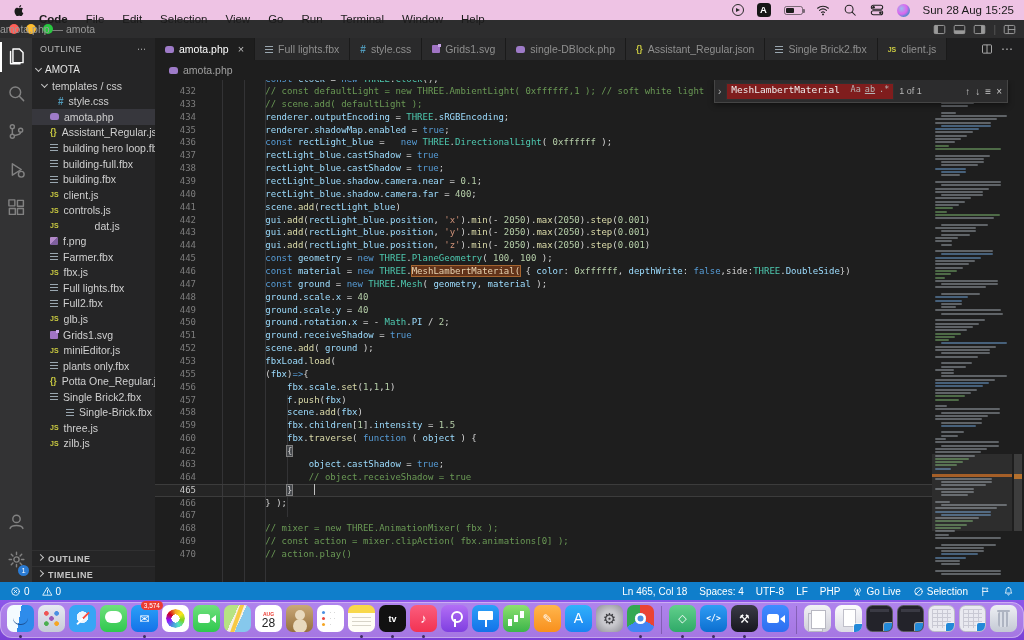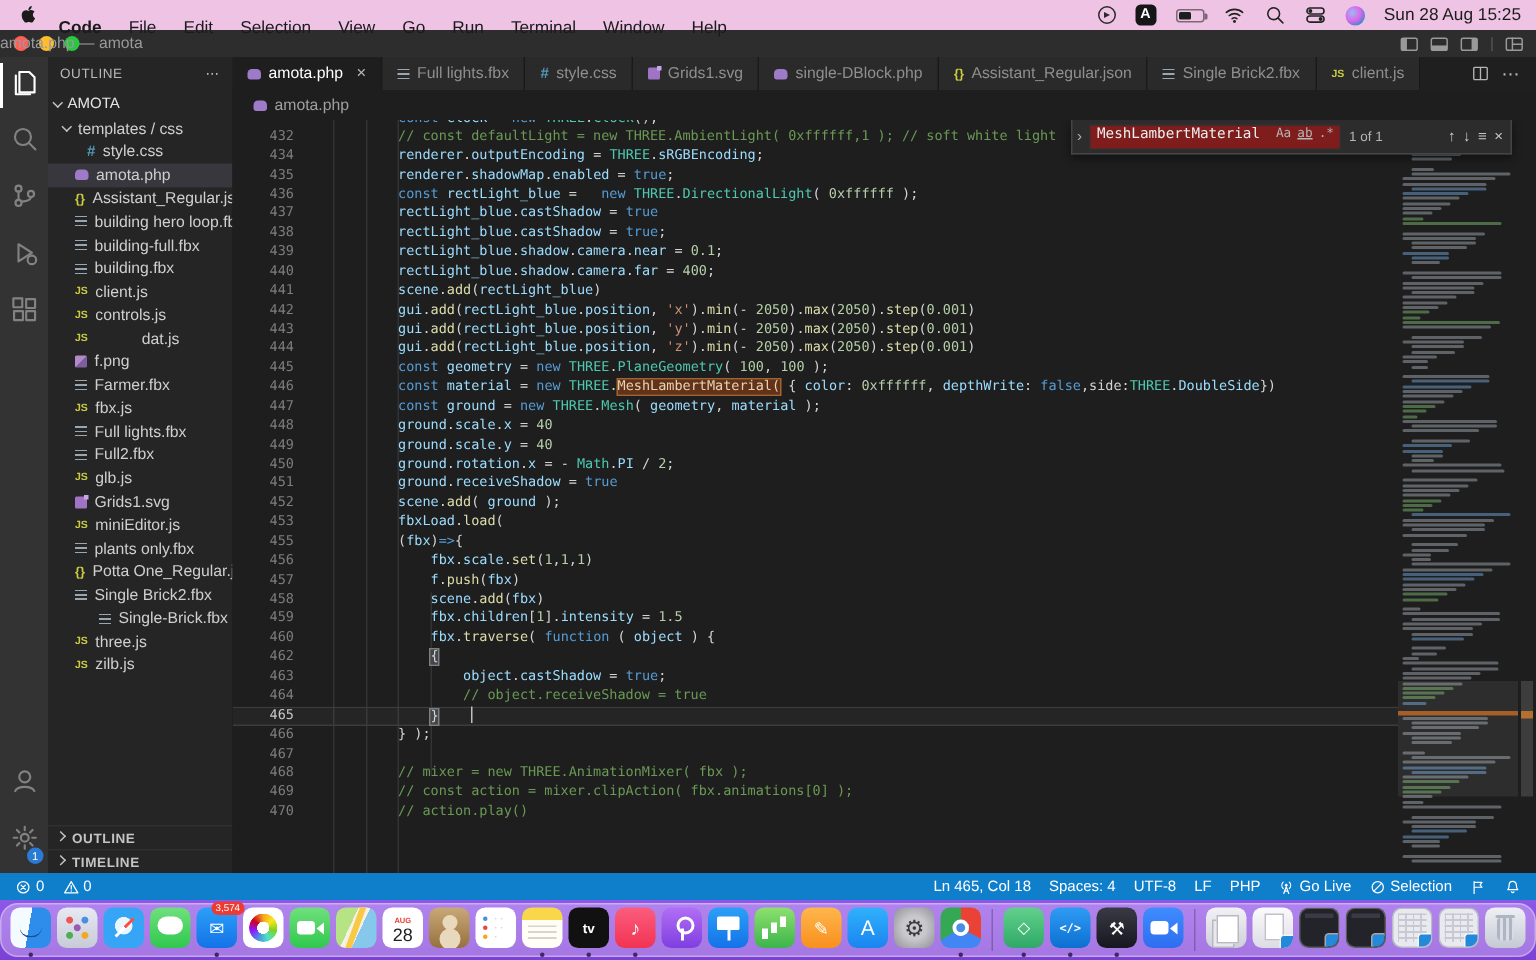--- a/index.html
+++ b/index.html
@@ -552,20 +552,21 @@
     </div>
 
     <div class="editor">
       <div class="guide" style="left:67px;"></div>
       <div class="guide" style="left:88.7px;"></div>
       <div class="guide" style="left:110.4px;"></div>
       <div class="guide part" style="left:132.1px;"></div>
       <div class="rows" id="rows">
           <div class="crow partial"><span class="ln"></span><span class="dec"></span><span class="ccode"><span class="t-p">        </span><span class="t-k">const</span><span class="t-p"> </span><span class="t-v">clock</span><span class="t-p"> = </span><span class="t-k">new</span><span class="t-p"> </span><span class="t-c">THREE</span><span class="t-p">.</span><span class="t-c">Clock</span><span class="t-p">();</span></span></div>
           <div class="crow"><span class="ln">432</span><span class="dec"></span><span class="ccode"><span class="t-m">        // const defaultLight = new THREE.AmbientLight( 0xffffff,1 ); // soft white light</span></span></div>
+          <div class="crow"><span class="ln">433</span><span class="dec"></span><span class="ccode"><span class="t-m">        // scene.add( defaultLight );</span></span></div>
           <div class="crow"><span class="ln">434</span><span class="dec"></span><span class="ccode"><span class="t-p">        </span><span class="t-v">renderer</span><span class="t-p">.</span><span class="t-v">outputEncoding</span><span class="t-p"> = </span><span class="t-c">THREE</span><span class="t-p">.</span><span class="t-v">sRGBEncoding</span><span class="t-p">;</span></span></div>
           <div class="crow"><span class="ln">435</span><span class="dec"></span><span class="ccode"><span class="t-p">        </span><span class="t-v">renderer</span><span class="t-p">.</span><span class="t-v">shadowMap</span><span class="t-p">.</span><span class="t-v">enabled</span><span class="t-p"> = </span><span class="t-k">true</span><span class="t-p">;</span></span></div>
           <div class="crow"><span class="ln">436</span><span class="dec"></span><span class="ccode"><span class="t-p">        </span><span class="t-k">const</span><span class="t-p"> </span><span class="t-v">rectLight_blue</span><span class="t-p"> =   </span><span class="t-k">new</span><span class="t-p"> </span><span class="t-c">THREE</span><span class="t-p">.</span><span class="t-c">DirectionalLight</span><span class="t-p">( </span><span class="t-n">0xffffff</span><span class="t-p"> );</span></span></div>
           <div class="crow"><span class="ln">437</span><span class="dec"></span><span class="ccode"><span class="t-p">        </span><span class="t-v">rectLight_blue</span><span class="t-p">.</span><span class="t-v">castShadow</span><span class="t-p"> = </span><span class="t-k">true</span></span></div>
           <div class="crow"><span class="ln">438</span><span class="dec"></span><span class="ccode"><span class="t-p">        </span><span class="t-v">rectLight_blue</span><span class="t-p">.</span><span class="t-v">castShadow</span><span class="t-p"> = </span><span class="t-k">true</span><span class="t-p">;</span></span></div>
           <div class="crow"><span class="ln">439</span><span class="dec"></span><span class="ccode"><span class="t-p">        </span><span class="t-v">rectLight_blue</span><span class="t-p">.</span><span class="t-v">shadow</span><span class="t-p">.</span><span class="t-v">camera</span><span class="t-p">.</span><span class="t-v">near</span><span class="t-p"> = </span><span class="t-n">0.1</span><span class="t-p">;</span></span></div>
           <div class="crow"><span class="ln">440</span><span class="dec"></span><span class="ccode"><span class="t-p">        </span><span class="t-v">rectLight_blue</span><span class="t-p">.</span><span class="t-v">shadow</span><span class="t-p">.</span><span class="t-v">camera</span><span class="t-p">.</span><span class="t-v">far</span><span class="t-p"> = </span><span class="t-n">400</span><span class="t-p">;</span></span></div>
           <div class="crow"><span class="ln">441</span><span class="dec"></span><span class="ccode"><span class="t-p">        </span><span class="t-v">scene</span><span class="t-p">.</span><span class="t-f">add</span><span class="t-p">(</span><span class="t-v">rectLight_blue</span><span class="t-p">)</span></span></div>
           <div class="crow"><span class="ln">442</span><span class="dec"></span><span class="ccode"><span class="t-p">        </span><span class="t-v">gui</span><span class="t-p">.</span><span class="t-f">add</span><span class="t-p">(</span><span class="t-v">rectLight_blue</span><span class="t-p">.</span><span class="t-v">position</span><span class="t-p">, </span><span class="t-s">'x'</span><span class="t-p">).</span><span class="t-f">min</span><span class="t-p">(- </span><span class="t-n">2050</span><span class="t-p">).</span><span class="t-f">max</span><span class="t-p">(</span><span class="t-n">2050</span><span class="t-p">).</span><span class="t-f">step</span><span class="t-p">(</span><span class="t-n">0.001</span><span class="t-p">)</span></span></div>
           <div class="crow"><span class="ln">443</span><span class="dec"></span><span class="ccode"><span class="t-p">        </span><span class="t-v">gui</span><span class="t-p">.</span><span class="t-f">add</span><span class="t-p">(</span><span class="t-v">rectLight_blue</span><span class="t-p">.</span><span class="t-v">position</span><span class="t-p">, </span><span class="t-s">'y'</span><span class="t-p">).</span><span class="t-f">min</span><span class="t-p">(- </span><span class="t-n">2050</span><span class="t-p">).</span><span class="t-f">max</span><span class="t-p">(</span><span class="t-n">2050</span><span class="t-p">).</span><span class="t-f">step</span><span class="t-p">(</span><span class="t-n">0.001</span><span class="t-p">)</span></span></div>

